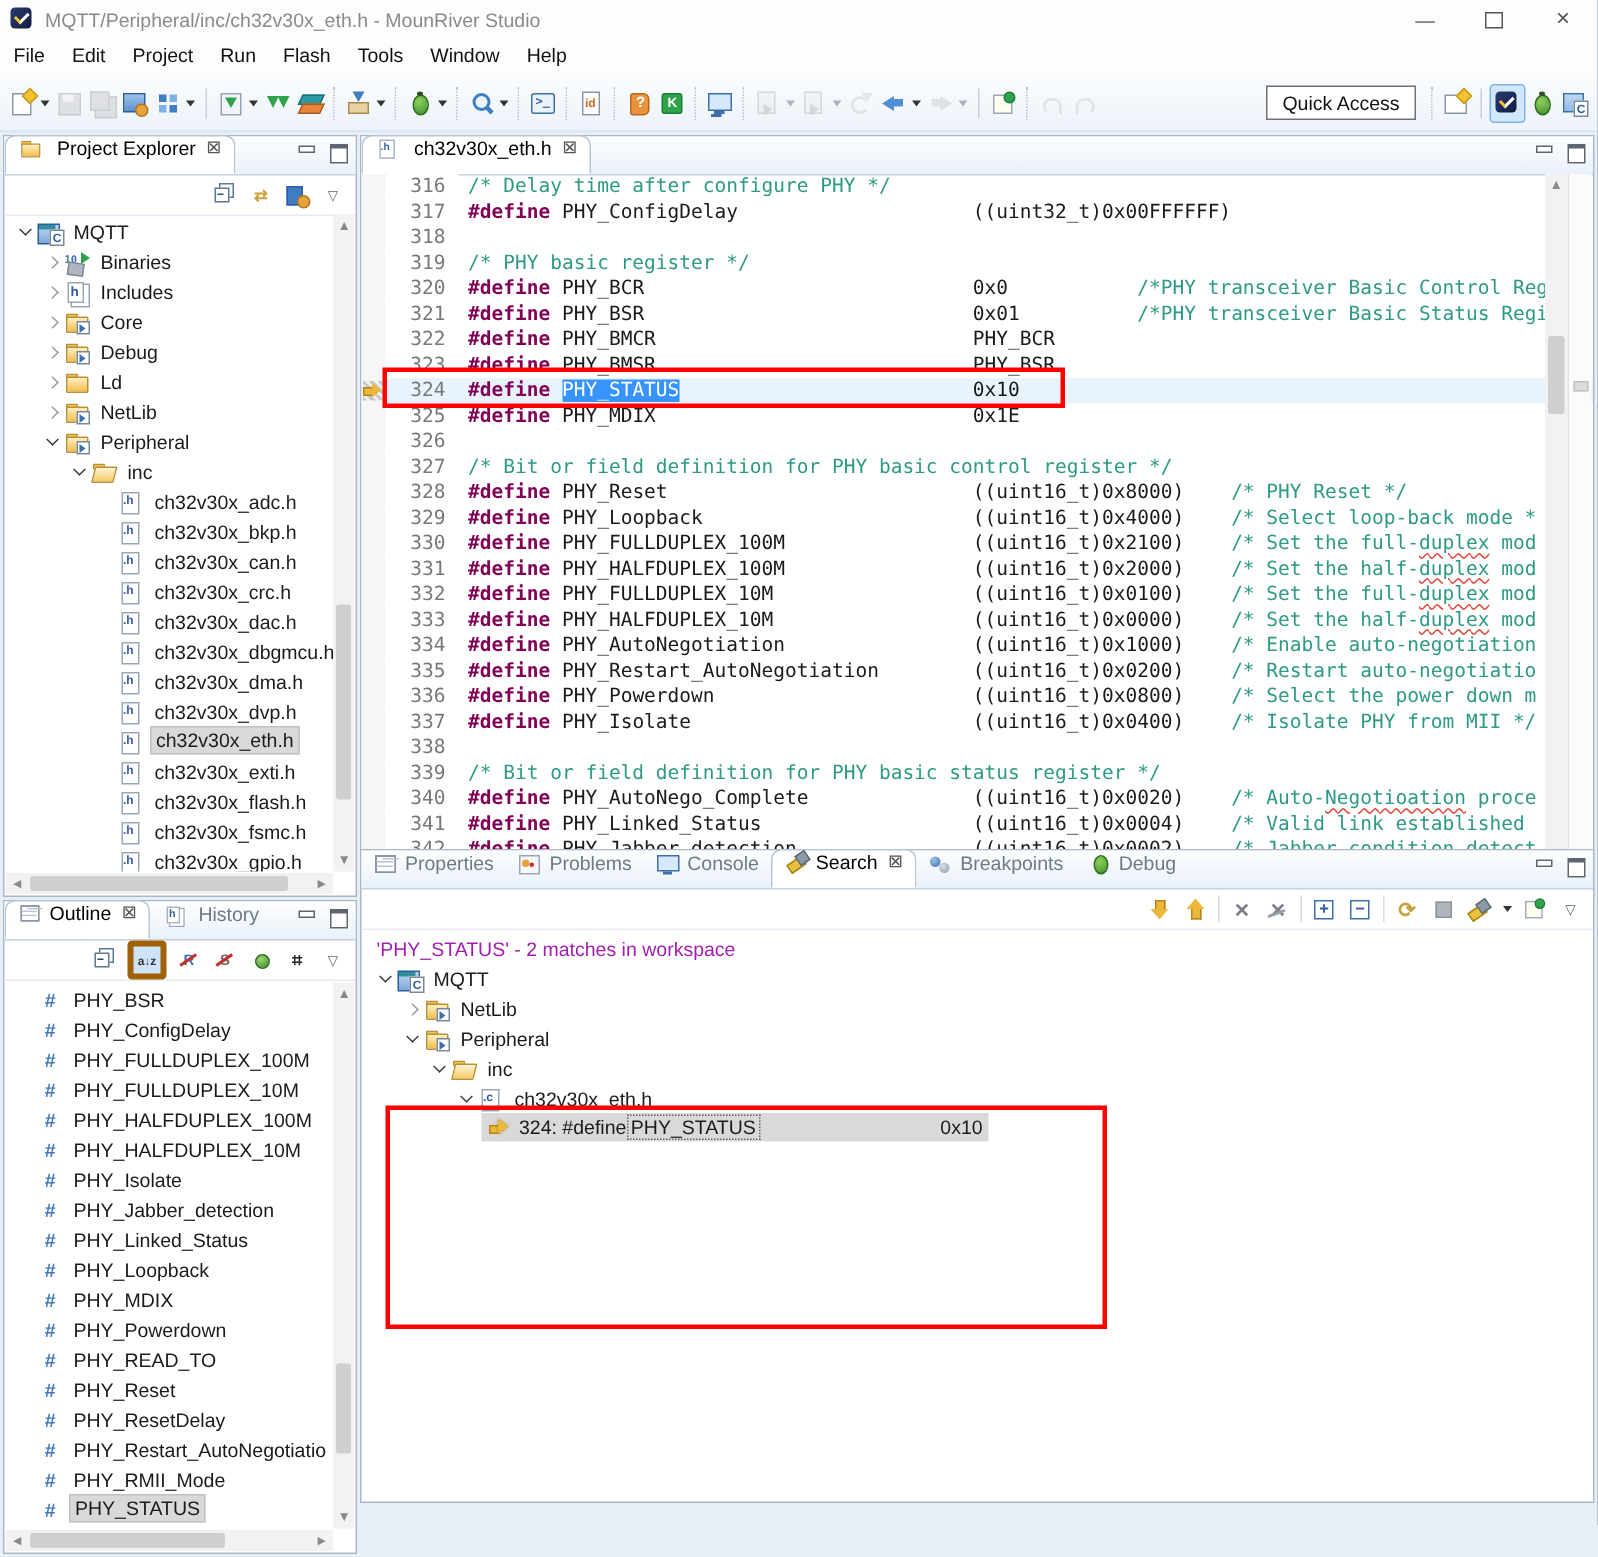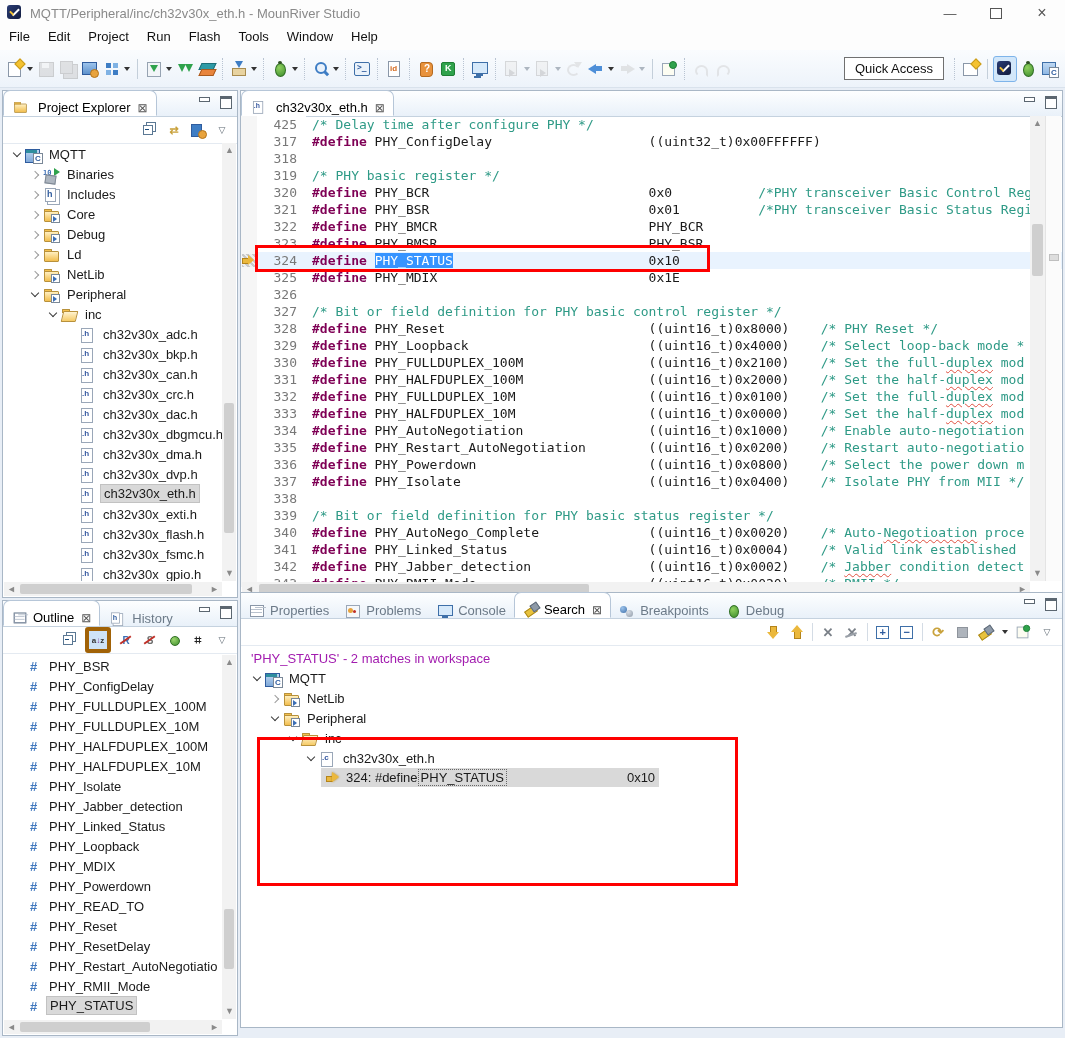--- a/index.html
+++ b/index.html
@@ -94,21 +94,21 @@
   .ti-marrow::before{content:"";position:absolute;left:1px;top:6px;width:6px;height:4px;background:#EBB83C;border:1px solid #B4841B;border-right:none;}
   .ti-marrow::after{content:"";position:absolute;left:7px;top:2.5px;width:0;height:0;border-top:5.5px solid transparent;border-bottom:5.5px solid transparent;border-left:7px solid #EBB83C;filter:drop-shadow(0 0 1px #B4841B);}
   
   .chev{display:inline-block;width:16px;height:16px;position:relative;flex:none;}
   .chev::before{content:"";position:absolute;left:5px;top:5px;width:5px;height:5px;border-top:1.5px solid #9b9b9b;border-right:1.5px solid #9b9b9b;transform:rotate(45deg);}
   .chev.open::before{border-color:#3b3b3b;transform:rotate(135deg);left:5px;top:3px;}
   .chev.none::before{display:none;}
   
   .panel{position:absolute;background:#fff;border:1px solid #A9B7C6;box-sizing:border-box;}
   .tabbar{position:relative;height:25px;background:linear-gradient(#FDFEFF,#E9F1F9);border-bottom:1px solid #C5D2DF;display:flex;align-items:flex-end;}
-  .vtab{display:flex;align-items:flex-end;height:24px;padding:0 8px;color:#6c7a88;gap:5px;}
+  .vtab{display:flex;align-items:flex-start;height:24px;padding:0 8px;color:#6c7a88;gap:5px;}
   .vtab.active{background:#fff;border:1px solid #B6C6D8;border-bottom:1px solid #fff;border-radius:7px 7px 0 0;color:#000;}
   .vtab .tclose{color:#555;font-size:12px;margin-left:2px;}
   .minmax{position:absolute;right:4px;top:4px;display:flex;gap:8px;}
   .mm{width:14px;height:12px;position:relative;}
   .mm-min::before{content:"";position:absolute;left:2px;top:2px;width:9px;height:3px;border:1px solid #5b6670;background:#fff;}
   .mm-max::before{content:"";position:absolute;left:1px;top:1px;width:10px;height:9px;border:1px solid #5b6670;border-top:3px solid #5b6670;background:#fff;}
   .viewtools{height:26px;display:flex;align-items:center;justify-content:flex-end;gap:6px;padding:0 6px;border-bottom:1px solid #E4EAF1;}
   .vt{position:relative;width:18px;height:18px;border-radius:3px;display:flex;align-items:center;justify-content:center;}
   .vt.toggled{background:#CFE3F7;border:4px solid #a16207;}
   .vmenu{color:#5b6670;font-size:9px;}
@@ -516,21 +516,21 @@
           </span>
         <span>ch32v30x_eth.h</span>
         <span class="tclose">⊠</span>
       </div>
       <div class="minmax">
         <span class="mm mm-min"></span>
         <span class="mm mm-max"></span>
       </div>
     </div>
     <div id="editor-code">
-        <div class="cline"><span class="ruler"></span><span class="lnum">425</span><span class="codetxt"><span class="cm">/* Delay time after configure PHY */</span></span></div>
+        <div class="cline"><span class="ruler"></span><span class="lnum">316</span><span class="codetxt"><span class="cm">/* Delay time after configure PHY */</span></span></div>
         <div class="cline"><span class="ruler"></span><span class="lnum">317</span><span class="codetxt"><span class="pp">#define</span><span> PHY_ConfigDelay                    ((uint32_t)0x00FFFFFF)</span></span></div>
         <div class="cline"><span class="ruler"></span><span class="lnum">318</span><span class="codetxt"></span></div>
         <div class="cline"><span class="ruler"></span><span class="lnum">319</span><span class="codetxt"><span class="cm">/* PHY basic register */</span></span></div>
         <div class="cline"><span class="ruler"></span><span class="lnum">320</span><span class="codetxt"><span class="pp">#define</span><span> PHY_BCR                            0x0           </span><span class="cm">/*PHY transceiver Basic Control Reg</span></span></div>
         <div class="cline"><span class="ruler"></span><span class="lnum">321</span><span class="codetxt"><span class="pp">#define</span><span> PHY_BSR                            0x01          </span><span class="cm">/*PHY transceiver Basic Status Regi</span></span></div>
         <div class="cline"><span class="ruler"></span><span class="lnum">322</span><span class="codetxt"><span class="pp">#define</span><span> PHY_BMCR                           PHY_BCR</span></span></div>
         <div class="cline"><span class="ruler"></span><span class="lnum">323</span><span class="codetxt"><span class="pp">#define</span><span> PHY_BMSR                           PHY_BSR</span></span></div>
         <div class="cline hl"><span class="ruler"><span class="gmark"></span></span><span class="lnum">324</span><span class="codetxt"><span class="pp">#define</span><span> </span><span class="sel">PHY_STATUS</span><span>                         0x10</span></span></div>
         <div class="cline"><span class="ruler"></span><span class="lnum">325</span><span class="codetxt"><span class="pp">#define</span><span> PHY_MDIX                           0x1E</span></span></div>
         <div class="cline"><span class="ruler"></span><span class="lnum">326</span><span class="codetxt"></span></div>
@@ -678,21 +678,21 @@
       <div class="thumb" style="left:2px;width:10px;bottom:50px;height:60px"></div>
       <span class="arr" style="bottom:0">▼</span>
     </div>
     <div class="sb" style="left:1px;right:15px;bottom:1px;height:14px">
       <span class="arr" style="left:0">◄</span>
       <div class="thumb" style="top:2px;height:10px;left:16px;width:130px"></div>
       <span class="arr" style="right:0">►</span>
     </div>
   </div>
 
-  <div class="panel" id="bt-panel" style="left:240px;top:592px;width:823px;height:436px">
+  <div class="panel" id="bt-panel" style="left:240px;top:566px;width:823px;height:436px">
     <div class="tabbar" id="bt-tabs">
       <div class="vtab">
           <span class="bti b-props"></span>
           <span>Properties</span>
         </div>
         <div class="vtab">
           <span class="bti b-problems"></span>
           <span>Problems</span>
         </div>
         <div class="vtab">

